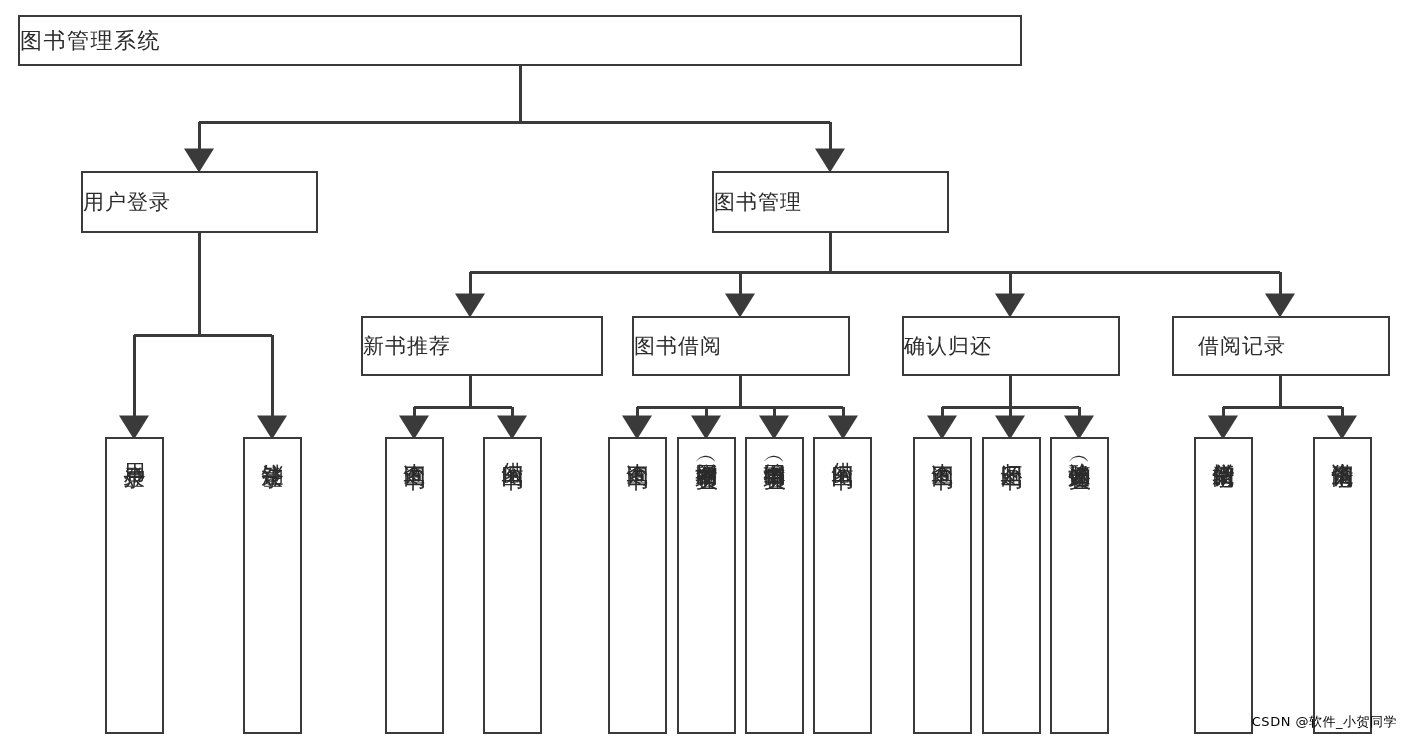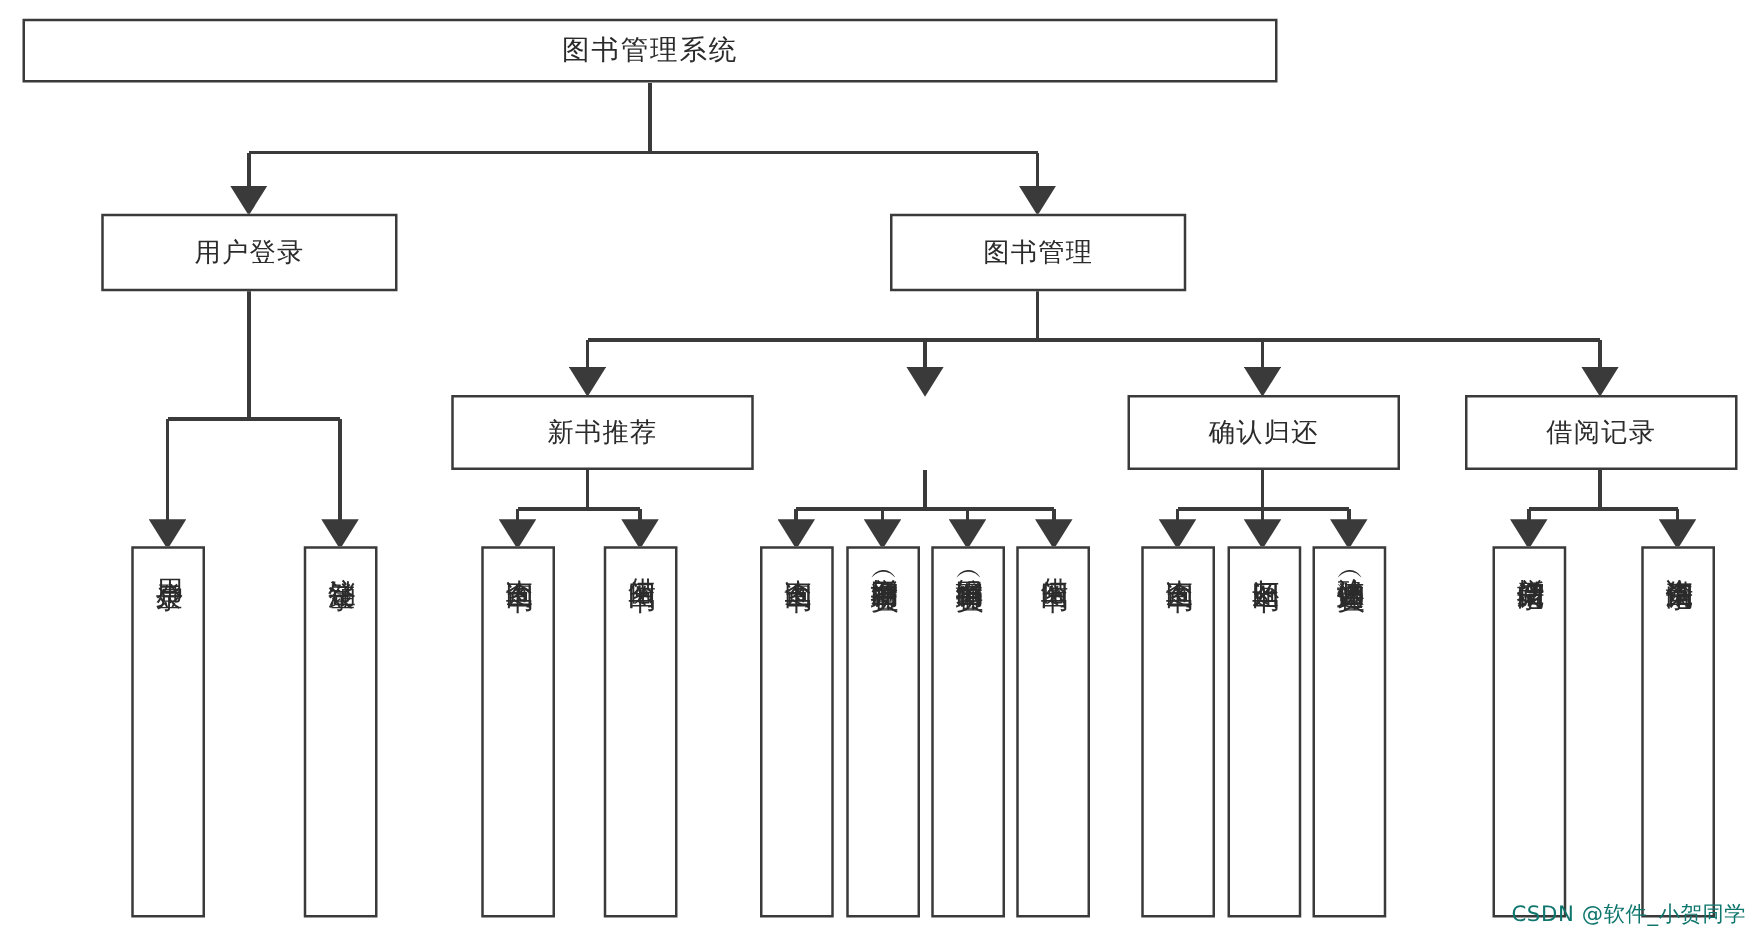--- a/index.html
+++ b/index.html
@@ -25,21 +25,21 @@
     height: 747px;
     pointer-events: none;
   }
   .node {
     position: absolute;
     box-sizing: border-box;
     background: #ffffff;
     border: 2px solid #3a3a3a;
     display: flex;
     align-items: center;
-    justify-content: center;
+    justify-content: flex-start;
     color: #2b2b2b;
     z-index: 2;
   }
   .node .lbl {
     display: block;
     line-height: 1.18;
     text-align: center;
     white-space: pre;
   }
   
@@ -64,23 +64,23 @@
     line-height: 1.0;
     letter-spacing: 2px;
     white-space: nowrap;
   }
   .node.v.tall .lbl {
     letter-spacing: 1px;
   }
   #watermark {
     position: absolute;
     right: 8px;
-    bottom: 4px;
-    font-size: 17px;
-    color: #0f766e;
+    bottom: 16px;
+    font-size: 13px;
+    color: #000000;
     letter-spacing: 0.5px;
     z-index: 3;
     white-space: nowrap;
   }
 </style>
 </head>
 <body>
 
 <div id="canvas">
 
@@ -141,24 +141,27 @@
   <div class="node h" style="left:81px; top:171px; width:237px; height:62px;">
     <span class="lbl">用户登录</span>
   </div>
   <div class="node h" style="left:712px; top:171px; width:237px; height:62px;">
     <span class="lbl">图书管理</span>
   </div>
 
   <div class="node h" style="left:361px; top:316px; width:242px; height:60px;">
     <span class="lbl">新书推荐</span>
   </div>
+  <div class="node h" style="left:632px; top:316px; width:218px; height:60px;">
+    <span class="lbl">图书借阅</span>
+  </div>
   <div class="node h" style="left:902px; top:316px; width:218px; height:60px;">
     <span class="lbl">确认归还</span>
   </div>
-  <div class="node h" style="left:1172px; top:316px; width:218px; height:60px;">
+  <div class="node h" style="left:1172px; top:316px; width:218px; height:60px;padding-left:24px;">
     <span class="lbl">借阅记录</span>
   </div>
 
   <div class="node v" style="left:105px; top:437px; width:59px; height:297px;">
     <span class="lbl">用户登录</span>
   </div>
   <div class="node v" style="left:243px; top:437px; width:59px; height:297px;">
     <span class="lbl">注销登录</span>
   </div>
 

